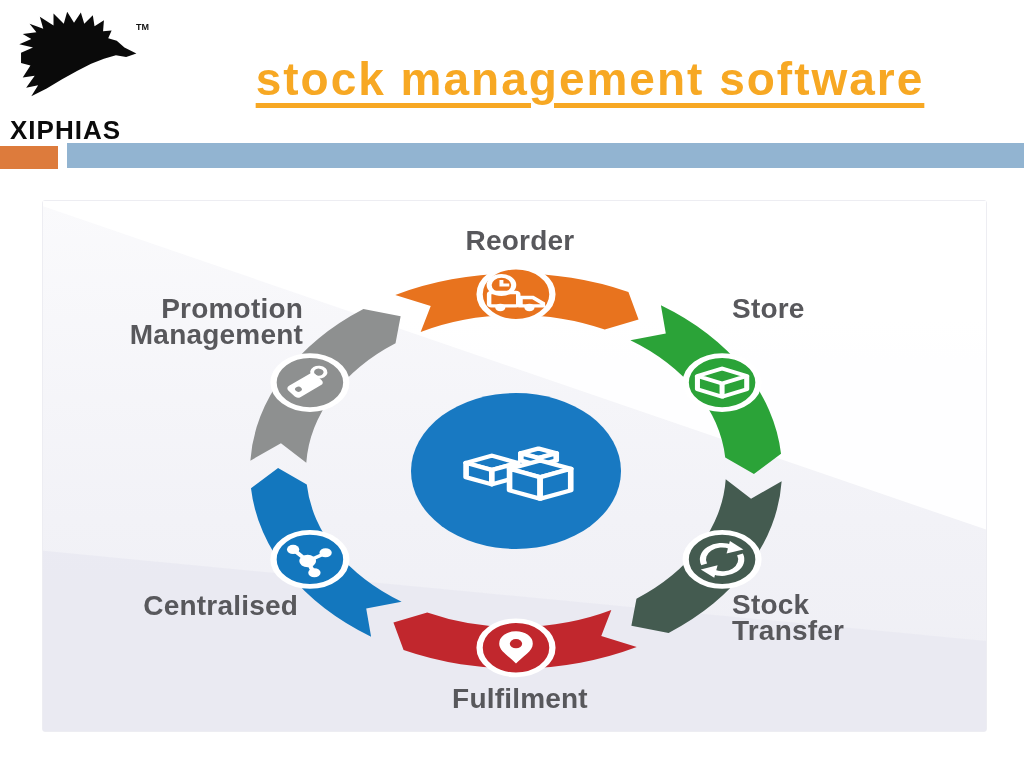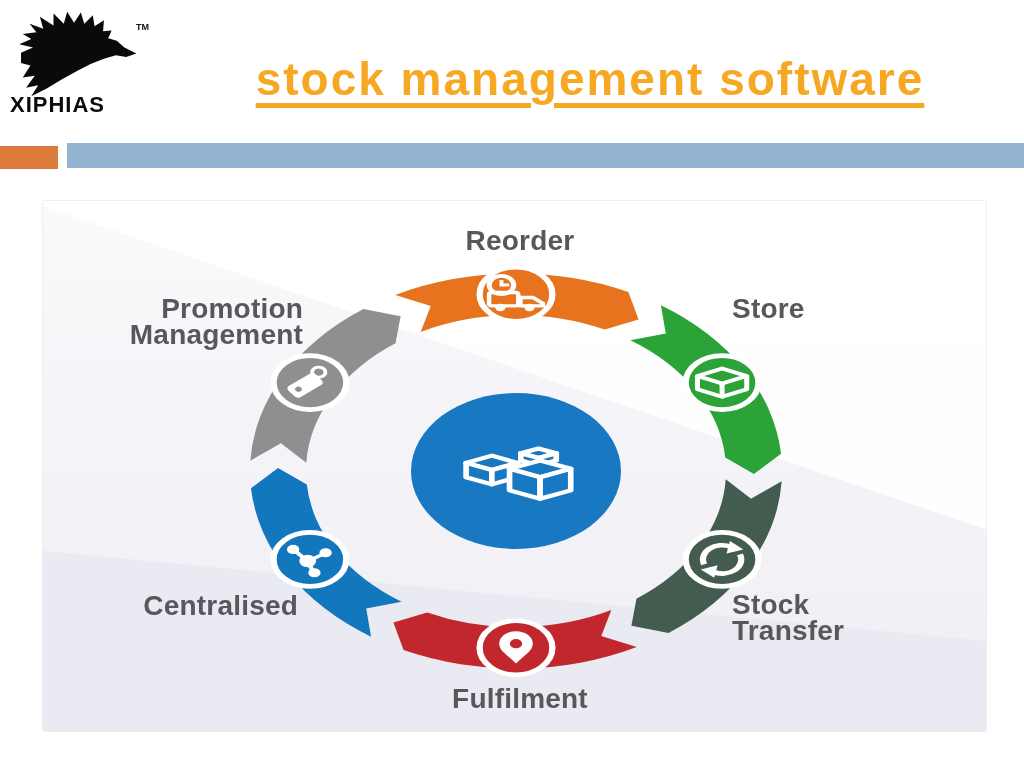--- a/index.html
+++ b/index.html
@@ -6,22 +6,22 @@
   body{
     width:1024px;height:768px;position:relative;overflow:hidden;
     background:#ffffff;
     font-family:"Liberation Sans", sans-serif;
   }
   
   .logo{position:absolute;left:8px;top:6px;width:160px;height:140px;}
   .logo svg{position:absolute;left:2px;top:4px;}
   .logo .tm{position:absolute;left:128px;top:16px;font-size:9px;font-weight:bold;color:#111;}
   .logo .brand{
-    position:absolute;left:2px;top:86px;width:150px;
-    font-size:22px;font-weight:bold;color:#0b0b0b;letter-spacing:1px;
+    position:absolute;left:2px;top:109px;width:150px;
+    font-size:26px;font-weight:bold;color:#0b0b0b;letter-spacing:1px;
   }
   .title-wrap{position:absolute;left:170px;top:52px;width:840px;text-align:center;}
   .title-wrap span{
     font-size:46px;font-weight:bold;letter-spacing:2px;
     text-decoration:underline;text-decoration-thickness:5px;text-underline-offset:8px;
   }
   .bar-orange{position:absolute;left:0;top:146px;width:58px;height:23px;}
   .bar-blue{position:absolute;left:67px;top:143px;width:957px;height:25px;}
 
   

